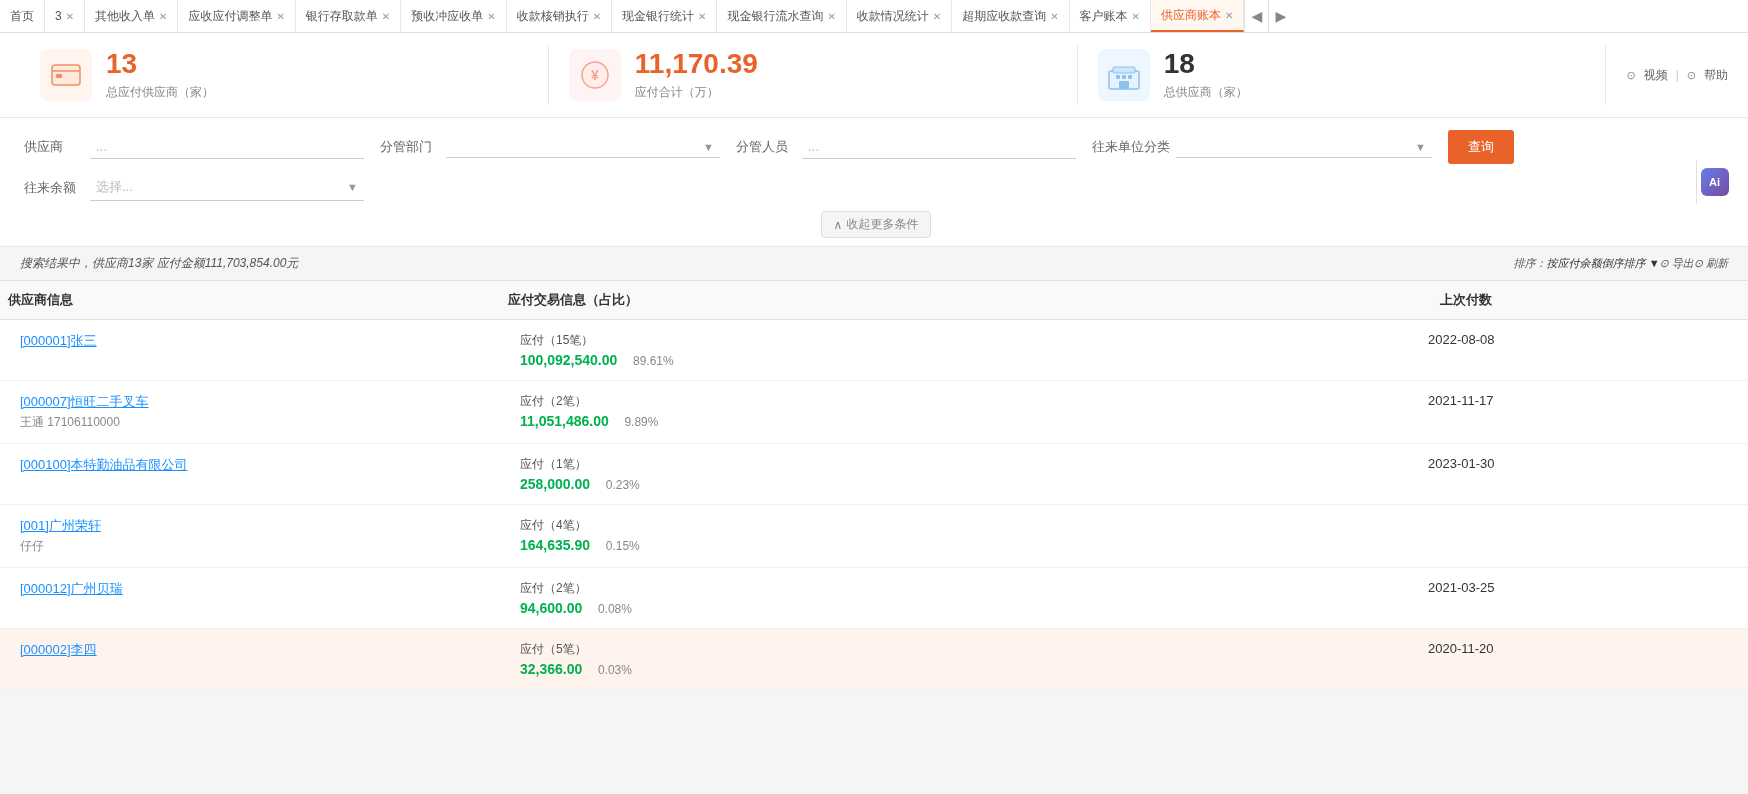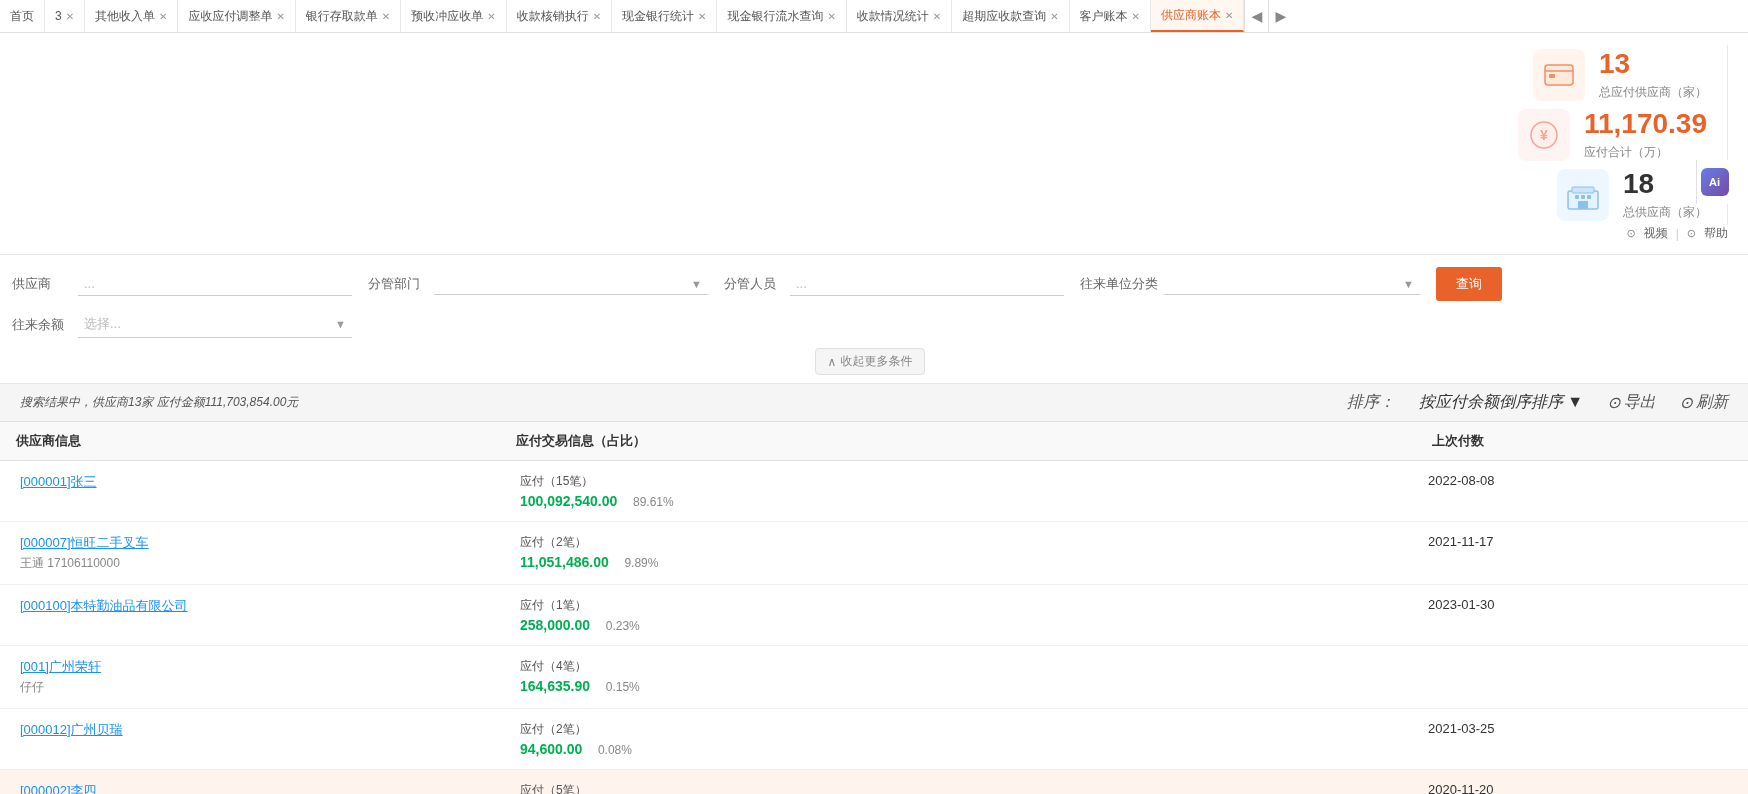--- a/index.html
+++ b/index.html
@@ -39,23 +39,22 @@
       border-left: 1px solid #e0e0e0;
       font-size: 14px;
     }
 
     
     .stats-bar {
       display: flex;
       background: #fff;
       border-bottom: 1px solid #e8e8e8;
       padding: 12px 20px;
-      align-items: flex-end;
+      align-items: center;
       gap: 0;
-      flex-direction: column;
     }
     .stat-card {
       display: flex;
       align-items: center;
       gap: 14px;
       flex: 1;
       padding: 4px 20px;
       border-right: 1px solid #e8e8e8;
     }
     .stat-card:last-child { border-right: none; }
@@ -82,21 +81,21 @@
       font-size: 12px;
       color: #666;
       padding-left: 20px;
     }
     .top-right-links a { color: #666; cursor: pointer; text-decoration: none; }
     .divider-v { color: #ccc; }
 
     
     .filter-area {
       background: #fff;
-      padding: 12px 20px 8px 12px;
+      padding: 12px 20px 8px 24px;
       border-bottom: 1px solid #e8e8e8;
     }
     .filter-row {
       display: flex;
       align-items: center;
       gap: 16px;
       margin-bottom: 10px;
       flex-wrap: wrap;
     }
     .filter-item {
@@ -166,42 +165,42 @@
       padding: 8px 20px;
       background: #f5f5f5;
       border-bottom: 1px solid #e0e0e0;
       font-size: 12px;
       color: #555;
       font-style: italic;
     }
     .results-right {
       display: flex;
       align-items: center;
-      gap: 24px;
-      font-size: 16px;
+      gap: 0;
+      font-size: 11px;
       color: #555;
     }
     .sort-value { color: #333; cursor: pointer; }
     .action-link {
       display: flex;
       align-items: center;
       gap: 3px;
       cursor: pointer;
       color: #555;
     }
 
     
     .table-container {
       background: #fff;
       margin: 0;
     }
     .table-header {
       display: grid;
       grid-template-columns: 500px 1fr 300px;
-      padding: 10px 16px;
+      padding: 10px 8px;
       background: #f9f9f9;
       border-bottom: 1px solid #e0e0e0;
       font-size: 13px;
       font-weight: bold;
       color: #333;
     }
     .table-row {
       display: grid;
       grid-template-columns: 500px 1fr 300px;
       padding: 12px 20px;

